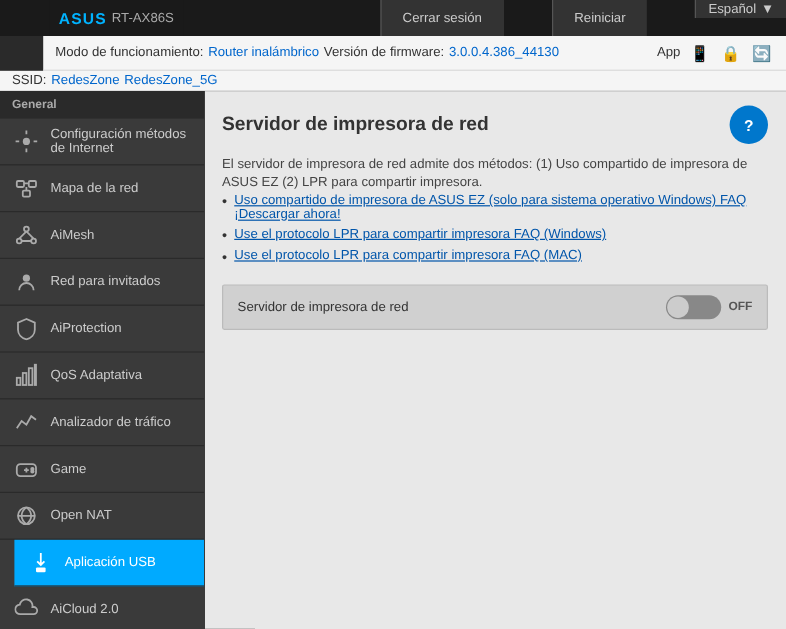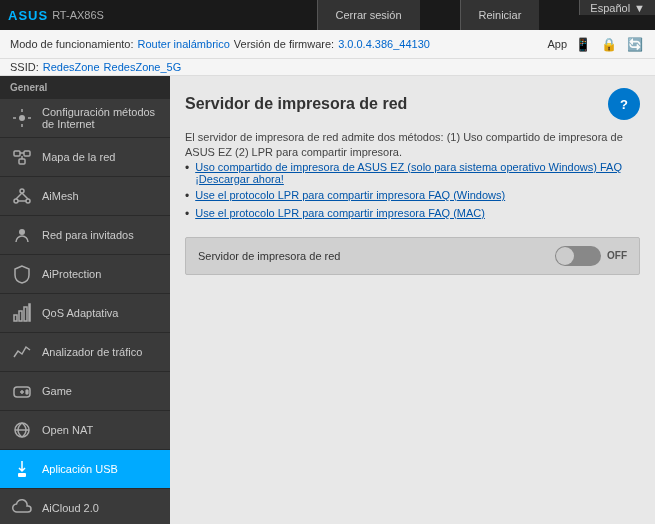--- a/index.html
+++ b/index.html
@@ -1,44 +1,44 @@
 <!DOCTYPE html>
 <html><head>
   <meta charset="utf-8">
   <style>
     * { margin: 0; padding: 0; box-sizing: border-box; }
     body { width: 655px; height: 524px; font-family: Arial, sans-serif; font-size: 12px; background: #2a2a2a; overflow: hidden; }
 
     
-    .header { display: flex; align-items: center; background: #1a1a1a; height: 30px; }
+    .header { display: flex; align-items: center; background: #1a1a1a; height: 30px; padding-left: 41px; }
     .asus-logo { background: #1a1a1a; padding: 0 8px; display: flex; align-items: center; height: 100%; }
     .asus-logo-text { color: #00b3ff; font-weight: bold; font-size: 13px; letter-spacing: 1px; }
     .router-model { color: #aaa; font-size: 11px; padding-left: 4px; }
     .header-nav { display: flex; margin-left: auto; gap: 40px; }
     .header-btn { background: #333; color: #ccc; border: none; padding: 0 18px; height: 30px; cursor: pointer; font-size: 11px; border-left: 1px solid #555; }
     .lang-btn { background: #333; color: #ccc; border: none; padding: 0 10px; height: 15px; cursor: pointer; font-size: 11px; border-left: 1px solid #555; display: flex; align-items: center; gap: 4px; }
 
     
-    .modebar { background: #f5f5f5; padding: 4px 10px; font-size: 11px; color: #333; display: flex; align-items: center; gap: 4px; border-bottom: 1px solid #ddd; }
+    .modebar { background: #f5f5f5; padding: 4px 10px; font-size: 11px; color: #333; display: flex; align-items: center; gap: 4px; border-bottom: 1px solid #ddd; margin-left: 36px; }
     .modebar a { color: #0066cc; text-decoration: none; }
     .modebar .icons { margin-left: auto; display: flex; gap: 6px; align-items: center; }
     .modebar .icon-btn { width: 20px; height: 20px; display: flex; align-items: center; justify-content: center; cursor: pointer; color: #555; font-size: 13px; }
 
     
     .ssidbar { background: #f5f5f5; padding: 2px 10px; font-size: 11px; color: #333; border-bottom: 1px solid #ddd; display: flex; align-items: center; gap: 4px; }
     .ssidbar a { color: #0066cc; text-decoration: none; }
 
     
     .main-layout { display: flex; height: calc(524px - 30px - 24px - 20px); }
 
     
     .sidebar { width: 170px; background: #3a3a3a; overflow-y: auto; flex-shrink: 0; }
     .sidebar-section-title { background: #2a2a2a; color: #aaa; font-size: 10px; padding: 6px 10px; text-transform: none; letter-spacing: 0; font-weight: bold; }
     .sidebar-item { display: flex; align-items: center; gap: 8px; padding: 7px 10px; cursor: pointer; color: #ccc; font-size: 11px; border-bottom: 1px solid #2a2a2a; }
-    .sidebar-item.active { background: #00aaff; color: #fff; }
+    .sidebar-item.active { background: #00aaff; color: #fff; margin-left: 12px; }
     .sidebar-item .sidebar-icon { width: 24px; height: 24px; display: flex; align-items: center; justify-content: center; flex-shrink: 0; }
     .sidebar-item .sidebar-icon svg { width: 20px; height: 20px; }
 
     
     .content { flex: 1; background: #e8e8e8; overflow-y: auto; }
     .content-inner { padding: 12px 15px; }
     .page-title-bar { display: flex; align-items: center; justify-content: space-between; margin-bottom: 10px; }
     .page-title { font-size: 16px; font-weight: bold; color: #333; }
     .help-icon-circle { width: 32px; height: 32px; background: #0077cc; border-radius: 50%; display: flex; align-items: center; justify-content: center; cursor: pointer; }
     .help-icon-circle svg { width: 20px; height: 20px; }

